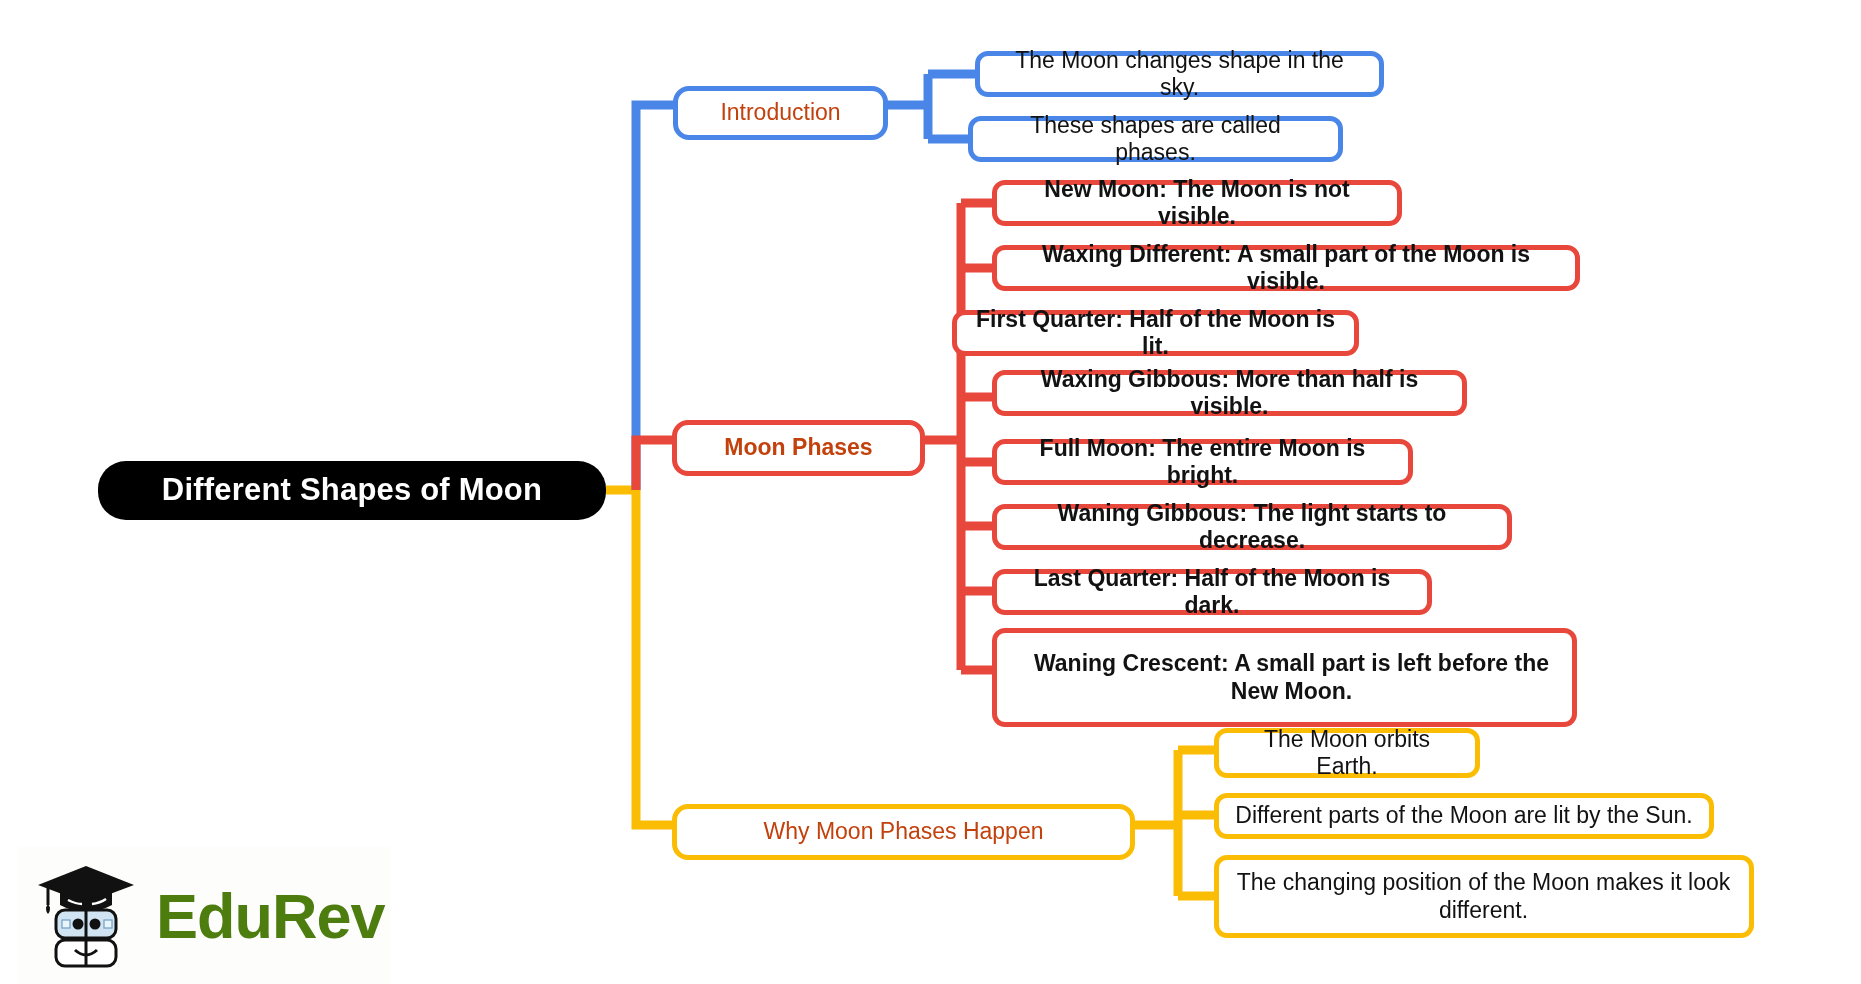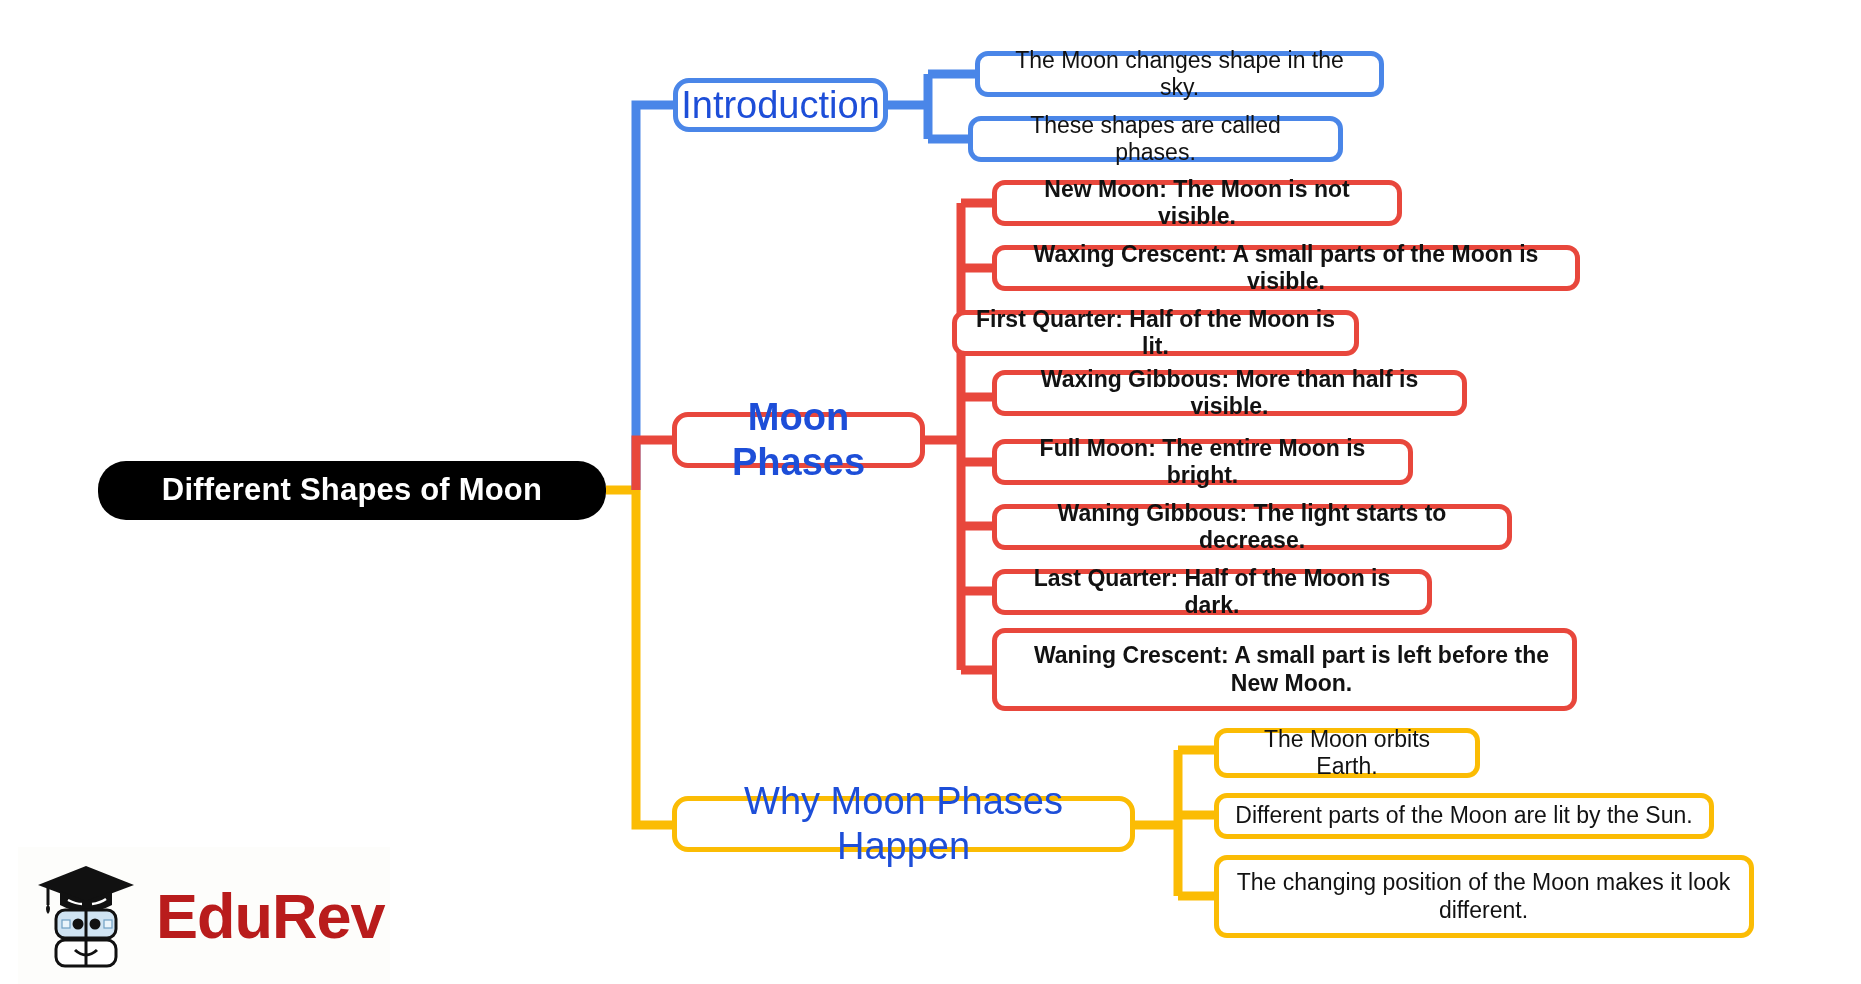--- a/index.html
+++ b/index.html
@@ -28,22 +28,23 @@
     color:#ffffff;
     font-weight:bold;
     font-size:31px;
     border-radius:28px;
     letter-spacing:0.2px;
   }
   .branch{
     border-style:solid;
     border-width:5px;
     border-radius:16px;
-    font-size:38px;
-    color:#1d4ed8;
+    font-size:23px;
+    color:#c2410c;
+    margin-top:8px;
   }
   .leaf{
     border-style:solid;
     border-width:5px;
     border-radius:13px;
     font-size:23px;
     color:#121212;
     padding:2px 14px;
   }
   .b-blue{border-color:#4a86e8;}
@@ -53,21 +54,21 @@
   
   #logo{
     position:absolute;
     left:18px;top:847px;
     width:372px;height:137px;
     background:#fdfdfb;
     display:flex;align-items:center;
   }
   #logo .mark{width:106px;height:112px;margin-left:16px;position:relative;}
   #logo .wordmark{
-    font-size:63px;font-weight:bold;color:#b91c1c;
+    font-size:63px;font-weight:bold;color:#4d7c0f;
     margin-left:16px;letter-spacing:-1px;
     font-family:"Liberation Sans", sans-serif;
   }
 </style>
 </head>
 <body>
 
 <div id="canvas">
 
   <svg class="links" viewBox="0 0 1861 984" xmlns="http://www.w3.org/2000/svg">
@@ -112,33 +113,33 @@
   <div class="node branch b-red" style="left:672px;top:412px;width:253px;height:56px;">Moon Phases</div>
 
   <div class="node branch b-yellow" style="left:672px;top:796px;width:463px;height:56px;">Why Moon Phases Happen</div>
 
   <div class="node leaf b-blue" style="left:975px;top:51px;width:409px;height:46px;">The Moon changes shape in the sky.</div>
 
   <div class="node leaf b-blue" style="left:968px;top:116px;width:375px;height:46px;">These shapes are called phases.</div>
 
   <div class="node leaf b-red" style="left:992px;top:180px;width:410px;height:46px;">New Moon: The Moon is not visible.</div>
 
-  <div class="node leaf b-red" style="left:992px;top:245px;width:588px;height:46px;">Waxing Crescent: A small parts of the Moon is visible.</div>
+  <div class="node leaf b-red" style="left:992px;top:245px;width:588px;height:46px;">Waxing Different: A small part of the Moon is visible.</div>
 
   <div class="node leaf b-red" style="left:952px;top:310px;width:407px;height:46px;">First Quarter: Half of the Moon is lit.</div>
 
   <div class="node leaf b-red" style="left:992px;top:370px;width:475px;height:46px;">Waxing Gibbous: More than half is visible.</div>
 
   <div class="node leaf b-red" style="left:992px;top:439px;width:421px;height:46px;">Full Moon: The entire Moon is bright.</div>
 
   <div class="node leaf b-red" style="left:992px;top:504px;width:520px;height:46px;">Waning Gibbous: The light starts to decrease.</div>
 
   <div class="node leaf b-red" style="left:992px;top:569px;width:440px;height:46px;">Last Quarter: Half of the Moon is dark.</div>
 
-  <div class="node leaf b-red" style="left:992px;top:628px;width:585px;height:83px;padding-left:28px;">Waning Crescent: A small part is left before the New Moon.</div>
+  <div class="node leaf b-red" style="left:992px;top:628px;width:585px;height:99px;padding-left:28px;">Waning Crescent: A small part is left before the New Moon.</div>
 
   <div class="node leaf b-yellow" style="left:1214px;top:728px;width:266px;height:50px;">The Moon orbits Earth.</div>
 
   <div class="node leaf b-yellow" style="left:1214px;top:793px;width:500px;height:46px;">Different parts of the Moon are lit by the Sun.</div>
 
   <div class="node leaf b-yellow" style="left:1214px;top:855px;width:540px;height:83px;padding-left:13px;">The changing position of the Moon makes it look different.</div>
 
   <div id="logo">
     <div class="mark">
       <svg viewBox="0 0 106 112" width="106" height="112" xmlns="http://www.w3.org/2000/svg">

